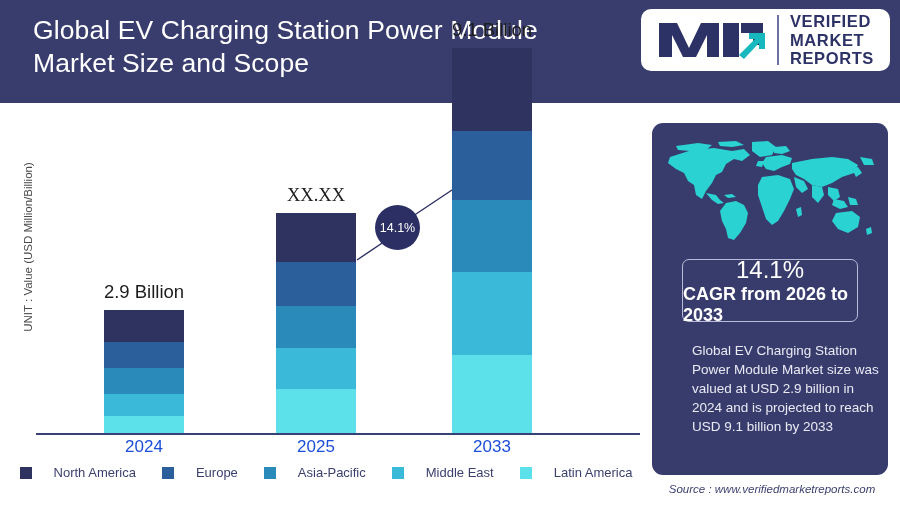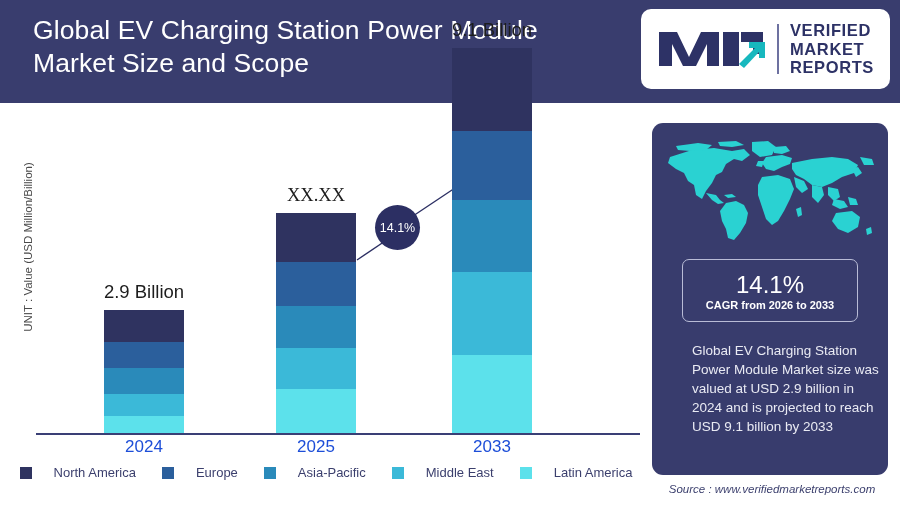--- a/index.html
+++ b/index.html
@@ -31,21 +31,21 @@
     line-height: 33px;
     color: #ffffff;
     font-weight: 400;
     letter-spacing: 0.1px;
   }
 
   
   #logo-card {
     position: absolute;
     left: 641px; top: 9px;
-    width: 249px; height: 80px;
+    width: 249px; height: 62px;
     background: #ffffff;
     border-radius: 10px;
     display: flex;
     align-items: center;
     box-sizing: border-box;
     padding: 0 14px 0 14px;
   }
   #logo-mark { width: 118px; height: 50px; flex: 0 0 auto; }
   #logo-divider {
     width: 2px; height: 50px;
@@ -171,21 +171,21 @@
     align-items: center;
     justify-content: center;
   }
   #cagr-big {
     font-size: 24px;
     color: #ffffff;
     line-height: 27px;
     font-weight: 400;
   }
   #cagr-sub {
-    font-size: 11px;
+    font-size: 18px;
     color: #ffffff;
     font-weight: 700;
     margin-top: 1px;
   }
   #panel-desc {
     position: absolute;
     left: 40px; top: 218px;
     width: 188px;
     font-size: 13.5px;
     line-height: 19px;

